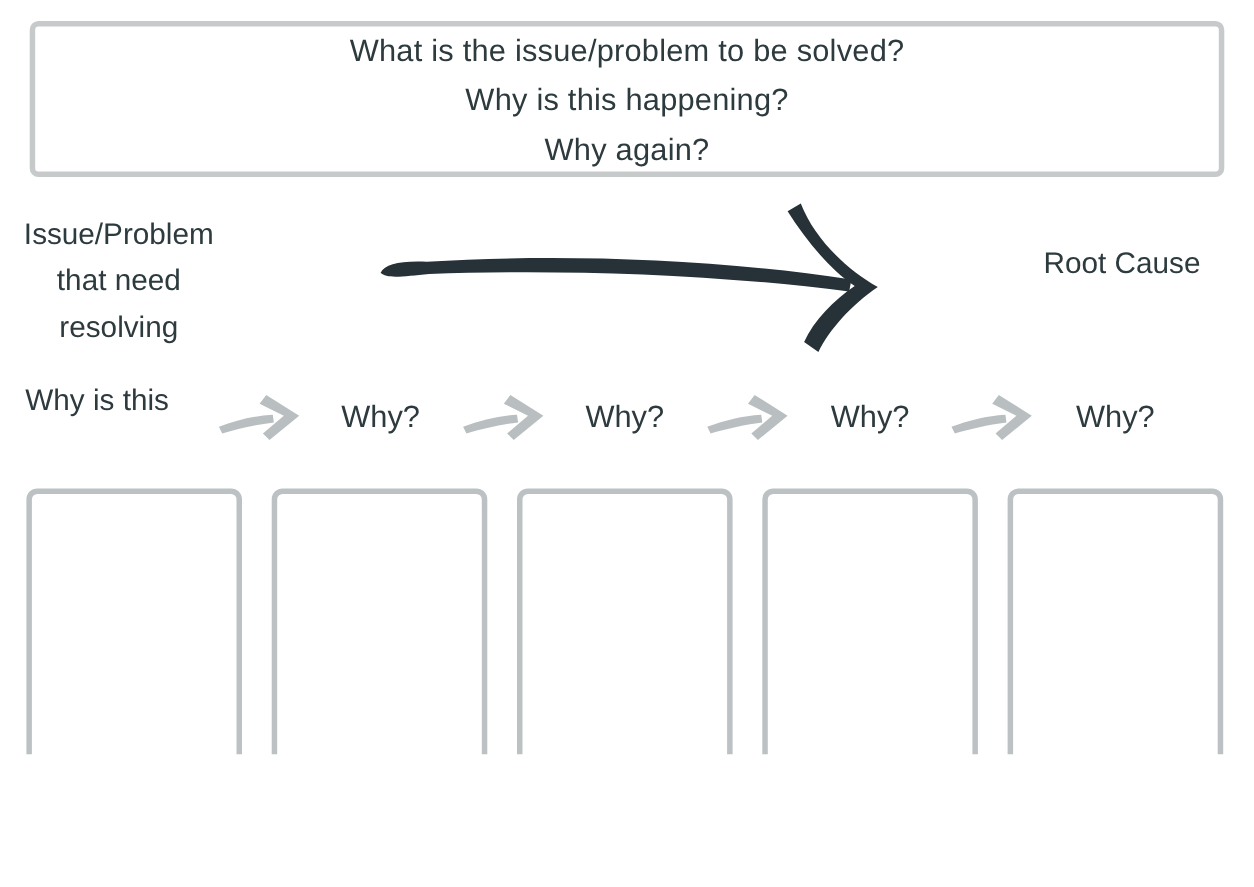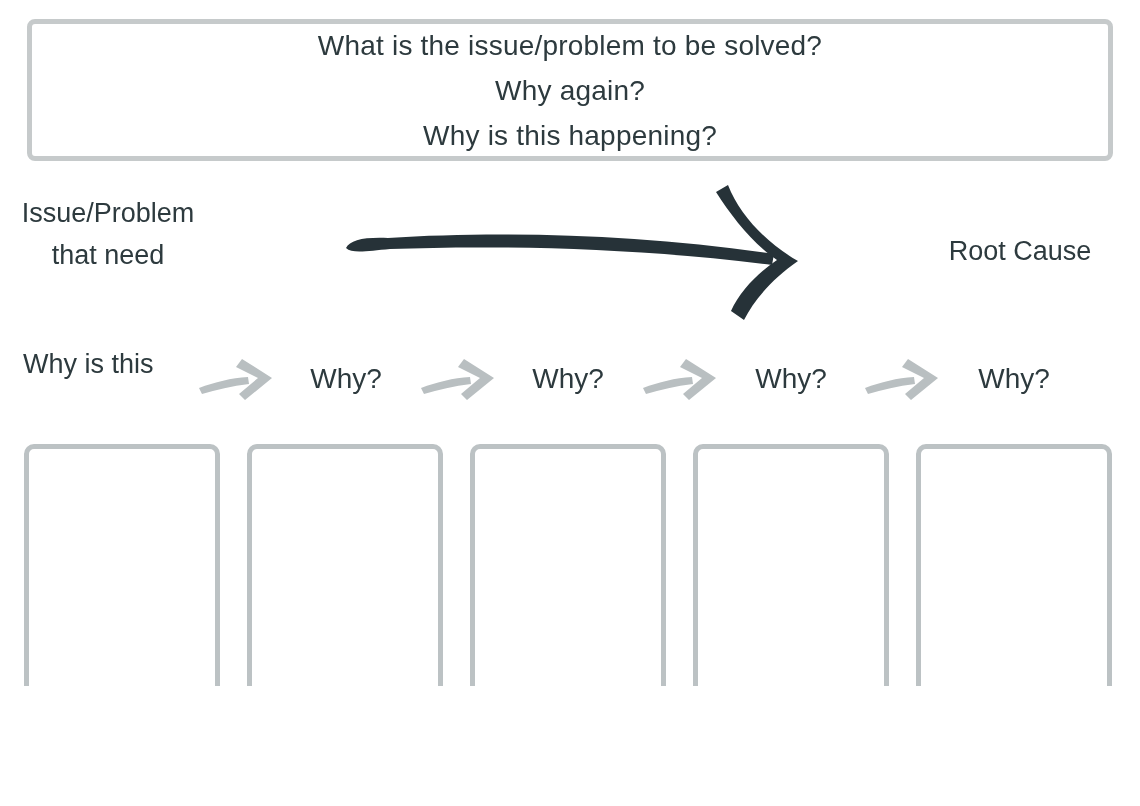--- a/index.html
+++ b/index.html
@@ -29,21 +29,21 @@
   }
   .issue-label{
     position:absolute;left:8px;top:192px;width:200px;
     text-align:center;font-size:27px;line-height:42px;
   }
   .big-arrow{
     position:absolute;left:340px;top:182px;width:460px;height:140px;
   }
   .big-arrow path{fill:var(--big-arrow);}
   .root-label{
-    position:absolute;left:920px;top:236px;width:200px;
+    position:absolute;left:920px;top:224px;width:200px;
     text-align:center;font-size:27px;line-height:30px;
   }
   .start-why{
     position:absolute;left:23px;top:344px;width:200px;
     font-size:27px;line-height:40px;
   }
   .why{
     position:absolute;top:363px;width:120px;
     text-align:center;font-size:28px;
   }
@@ -57,27 +57,28 @@
   }
   .ab-1{left:24px}.ab-2{left:247px}.ab-3{left:470px}.ab-4{left:693px}.ab-5{left:916px}
 </style>
 </head>
 <body>
 
 <div class="page">
 
   <div class="header-box">
     <div>What is the issue/problem to be solved?</div>
+    <div>Why is this happening?</div>
     <div>Why again?</div>
-    <div>Why is this happening?</div>
   </div>
 
   <div class="issue-label">
     <div>Issue/Problem</div>
     <div>that need</div>
+    <div>resolving</div>
   </div>
 
   <svg class="big-arrow" viewBox="0 0 460 140" aria-hidden="true">
     <path d="M6,66 C10,58 24,55 48,56 C160,49 300,52 434,72 L432,83 C300,66 160,63 50,67 C28,69 12,72 6,66 Z"></path>
     <path d="M388,3 C400,34 428,62 458,79 C433,96 414,118 404,138 L391,129 C400,109 418,91 437,78 C413,62 392,35 376,10 Z"></path>
   </svg>
 
   <div class="root-label">Root Cause</div>
 
   <div class="start-why">

